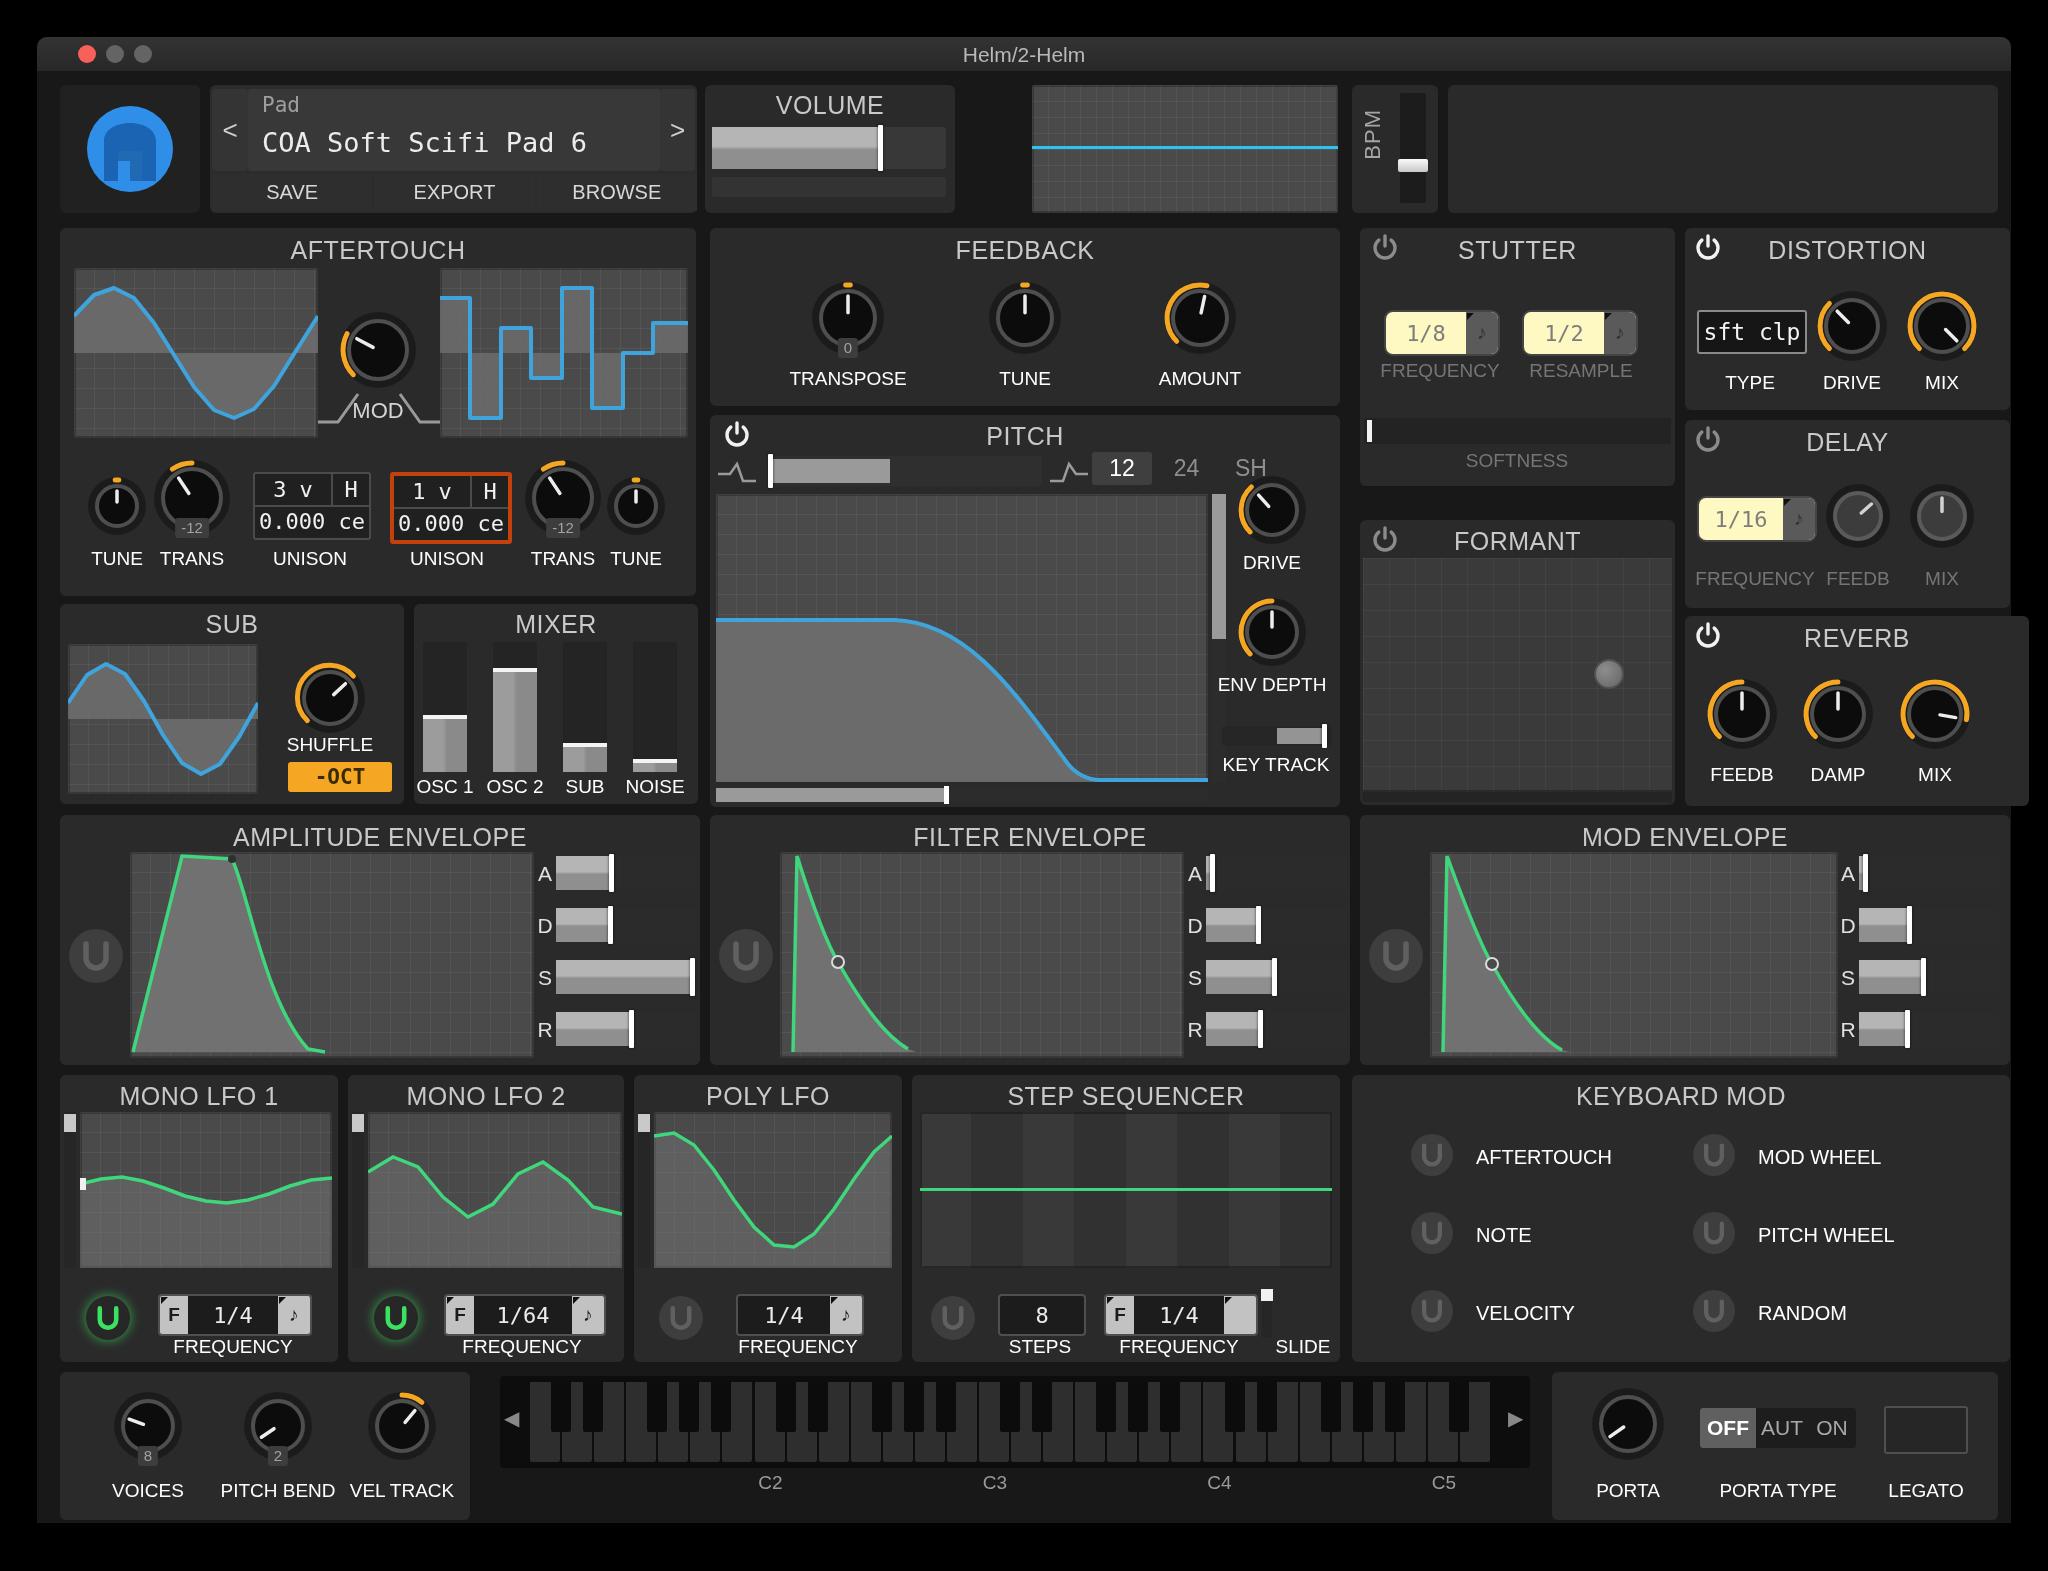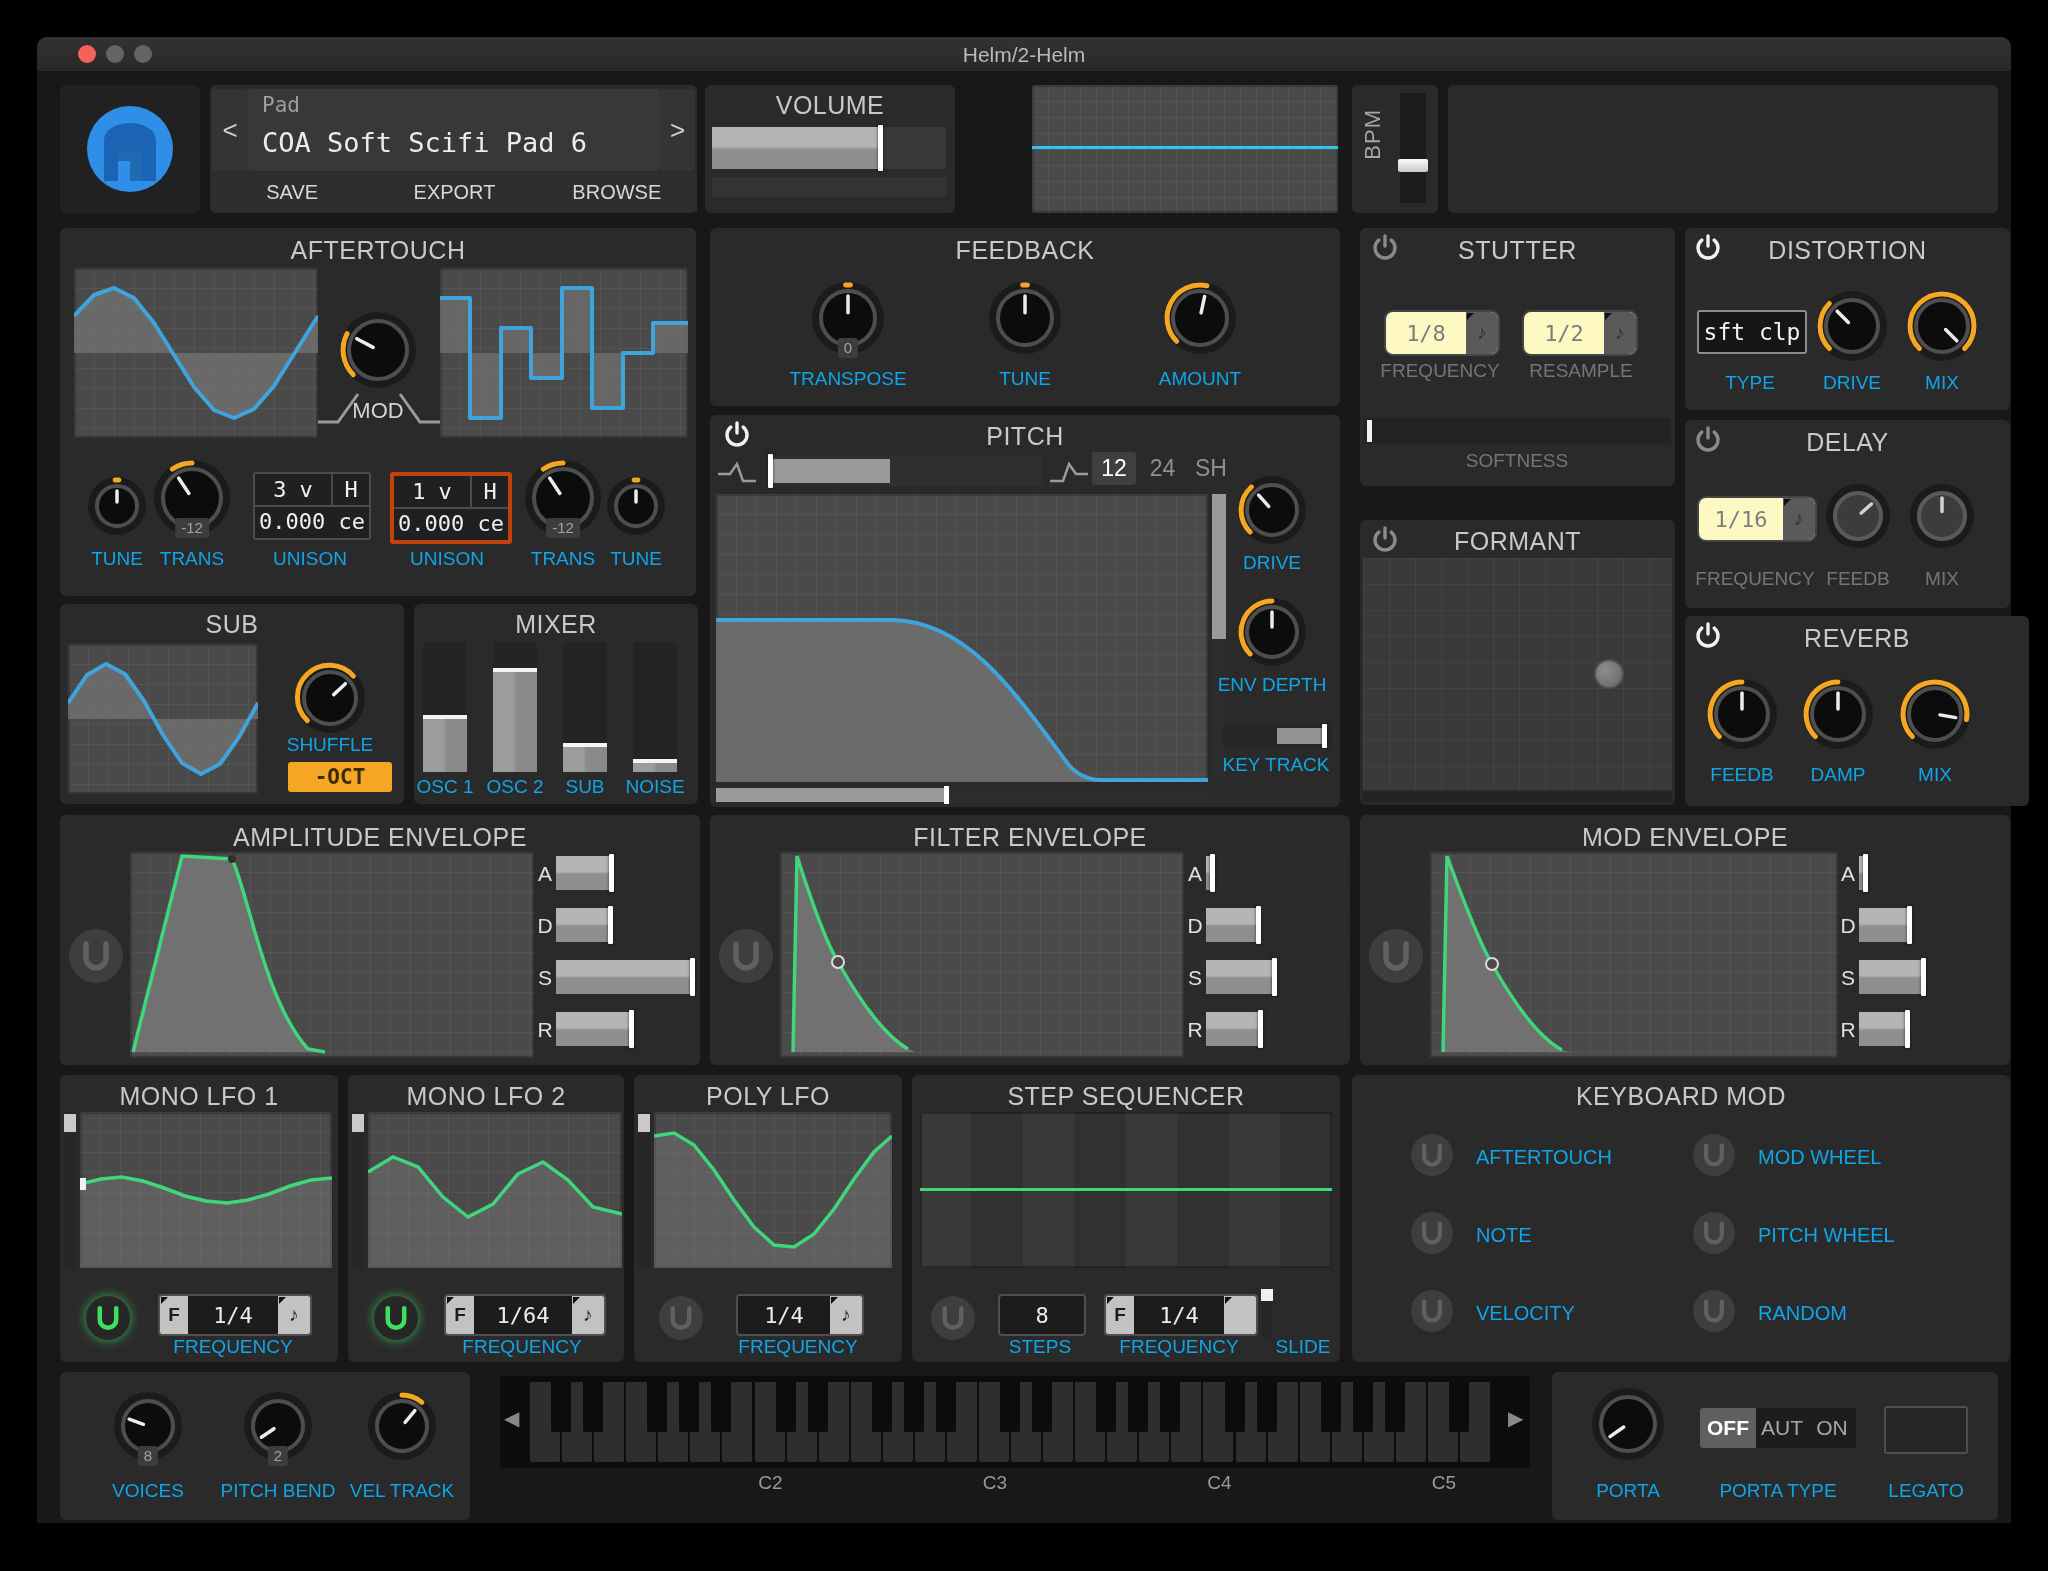--- a/index.html
+++ b/index.html
@@ -5,41 +5,41 @@
   html,body{margin:0;padding:0;background:#000;}
   body{position:relative;width:2048px;height:1571px;font-family:"Liberation Sans",sans-serif;overflow:hidden;}
   .abs{position:absolute;}
   .window{left:37px;top:37px;width:1974px;height:1486px;background:#1b1b1b;border-radius:10px;overflow:hidden;}
   .titlebar{left:37px;top:37px;width:1974px;height:34px;background:linear-gradient(#333,#282828);border-bottom:1px solid #151515;border-radius:10px 10px 0 0;}
   .title-text{width:100%;text-align:center;top:6px;font-size:21px;color:#b9b9b9;}
   .tl{width:18px;height:18px;border-radius:50%;top:8px;}
   .content{left:37px;top:72px;width:1974px;height:1451px;background:#181818;}
   .panel{position:absolute;background:#2a2a2a;border-radius:6px;}
   .ptitle{position:absolute;left:0;width:100%;text-align:center;font-size:25px;color:#c9c9c9;letter-spacing:.5px;}
-  .lbl{position:absolute;transform:translateX(-50%);font-size:19px;color:#0ea5e9;white-space:nowrap;}
+  .lbl{position:absolute;transform:translateX(-50%);font-size:19px;color:#ffffff;white-space:nowrap;}
   .lbl.dim{color:#757575;}
   .mono{font-family:"DejaVu Sans Mono",monospace;}
   .grid{background-color:#4a4a4a;background-image:linear-gradient(rgba(255,255,255,.055) 1px,transparent 1px),linear-gradient(90deg,rgba(255,255,255,.055) 1px,transparent 1px);background-size:20px 20px;border-radius:3px;box-shadow:inset 0 0 0 2px rgba(0,0,0,.25);}
   .k{transform:translate(-50%,-50%);}
   .badge{position:absolute;transform:translateX(-50%);background:#3d3d3d;color:#a2a2a2;font-size:15px;line-height:20px;padding:0 6px;border-radius:3px;z-index:5;}
   .sel{position:absolute;display:flex;border:2px solid #4f4f4f;border-radius:4px;overflow:hidden;background:#1c1c1c;align-items:stretch;}
   .sel .val{color:#ececec;font-family:"DejaVu Sans Mono",monospace;font-size:22px;display:flex;align-items:center;justify-content:center;flex:1;}
   .sel .gly{background:#c2c2c2;color:#1c1c1c;width:32px;position:relative;display:flex;align-items:center;justify-content:center;font-size:19px;font-weight:bold;}
   .sel .gly::before{content:"";position:absolute;top:1px;left:1px;border-top:7px solid #101010;border-right:7px solid transparent;}
   .sel.dim{border-color:#454545;background:#fef9c3;border-radius:9px;}
   .sel.dim .val{color:#7d7d7d;}
   .sel.dim .gly{background:#5a5a5a;color:#2e2e2e;}
   .hslider{background:#2f2f2f;border-radius:3px;position:absolute;}
   .hfill{position:absolute;left:0;top:0;height:100%;background:linear-gradient(#b5b5b5 46%,#8f8f8f 54%);}
   .hhandle{position:absolute;top:-2px;width:5px;height:calc(100% + 4px);background:#fff;border-radius:1px;box-shadow:0 0 3px rgba(0,0,0,.7);}
   .vtrack{position:absolute;background:#242424;border-radius:3px;}
   .vfill{position:absolute;left:0;bottom:0;width:100%;background:linear-gradient(90deg,#9c9c9c 46%,#8a8a8a 54%);border-top:4px solid #f4f4f4;}
   .btnrow{position:absolute;display:flex;gap:2px;}
   .btnrow .b{flex:1;background:#2e2e2e;color:#d8d8d8;font-size:20px;display:flex;align-items:center;justify-content:center;}
-  .pole{display:inline-block;width:44px;text-align:center;font-size:23px;color:#8f8f8f;padding:3px 0;}
+  .pole{display:inline-block;width:44px;text-align:center;font-size:23px;color:#8f8f8f;padding:3px 8px;}
   .pole.on{background:#3f3f3f;color:#fff;border-radius:3px;}
   .vlabel{writing-mode:vertical-rl;transform:rotate(180deg);font-size:22px;color:#a5a5a5;letter-spacing:1px;}
   .cell{display:flex;align-items:center;justify-content:center;}
 </style>
 </head>
 <body>
 
 <div class="abs window"></div>
 <div class="abs titlebar">
   <div class="abs tl" style="left:41px;background:#f8605a;"></div>

